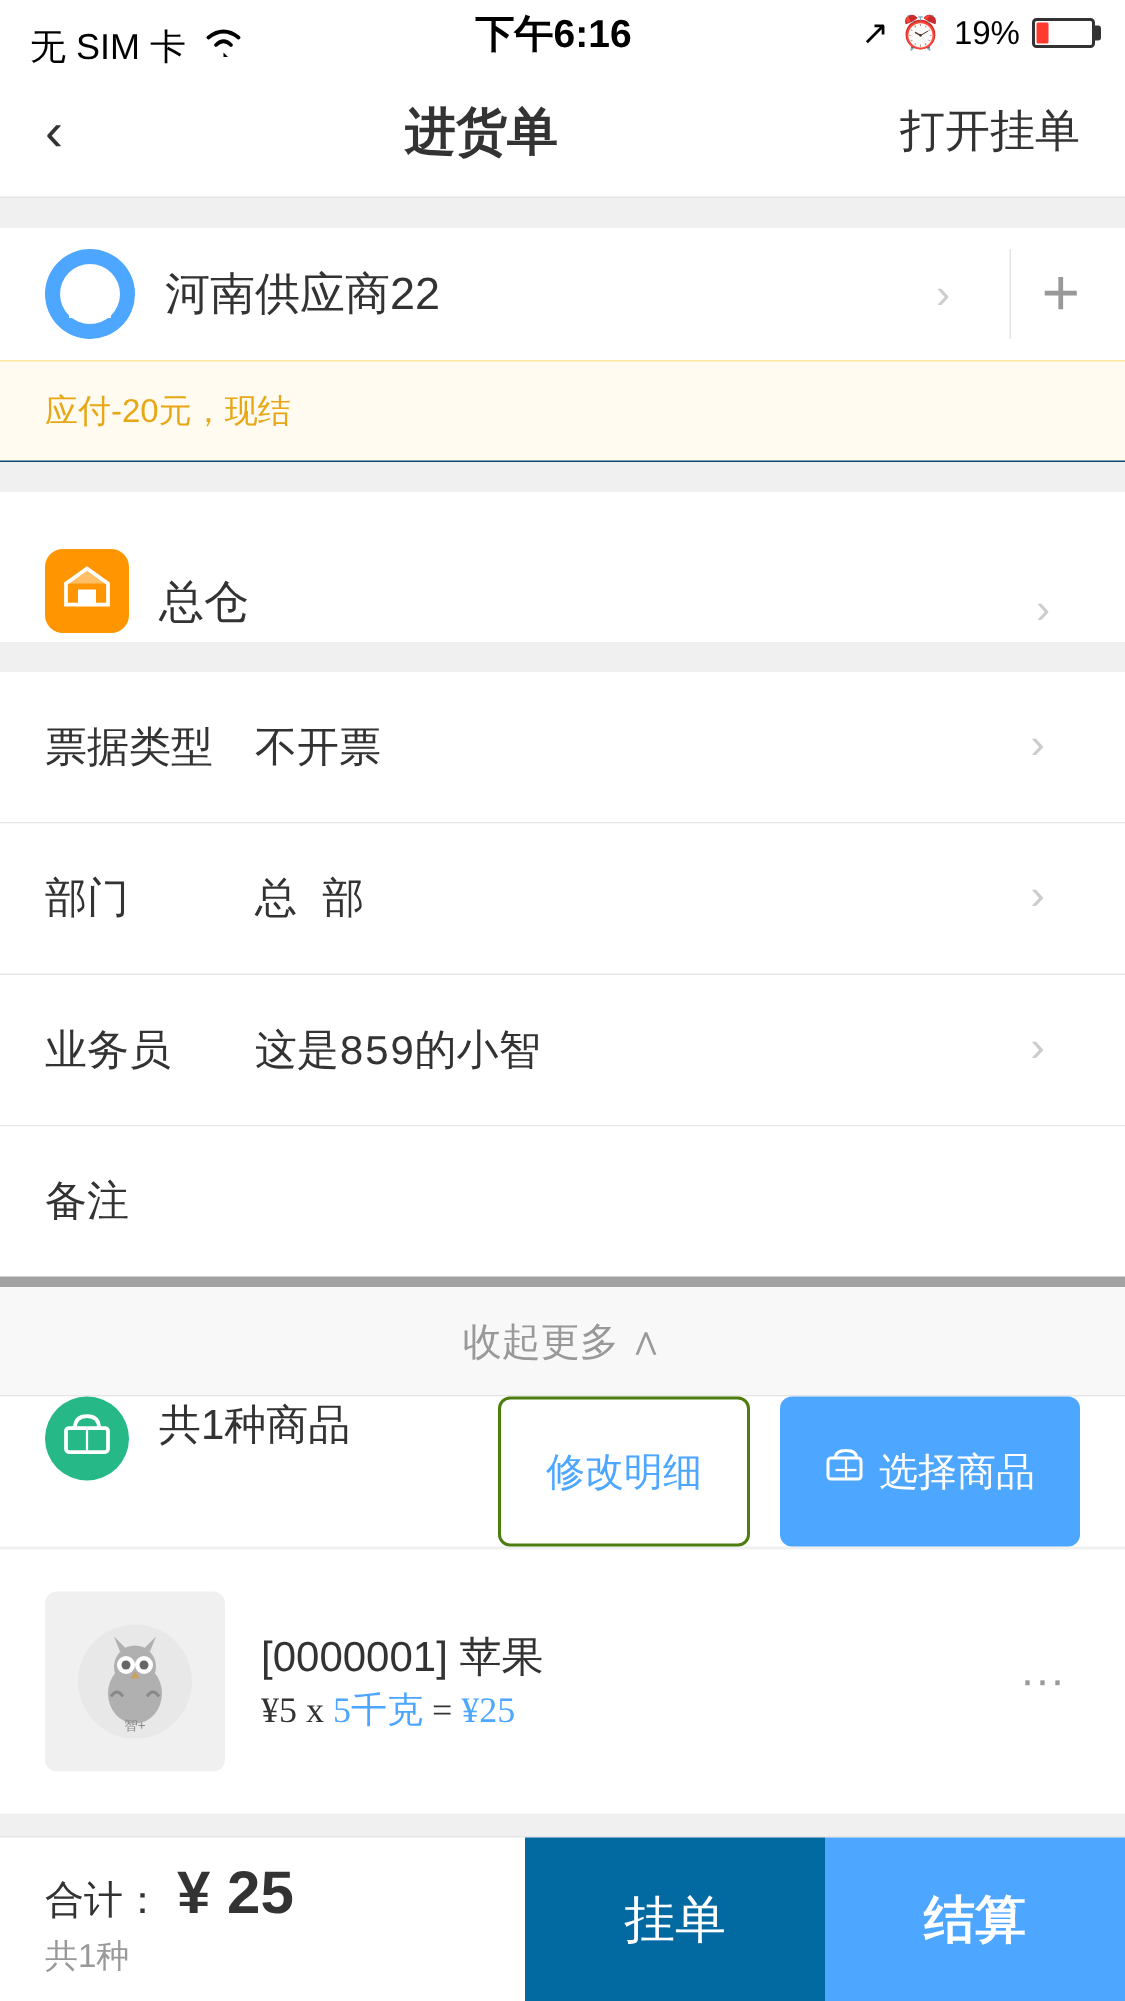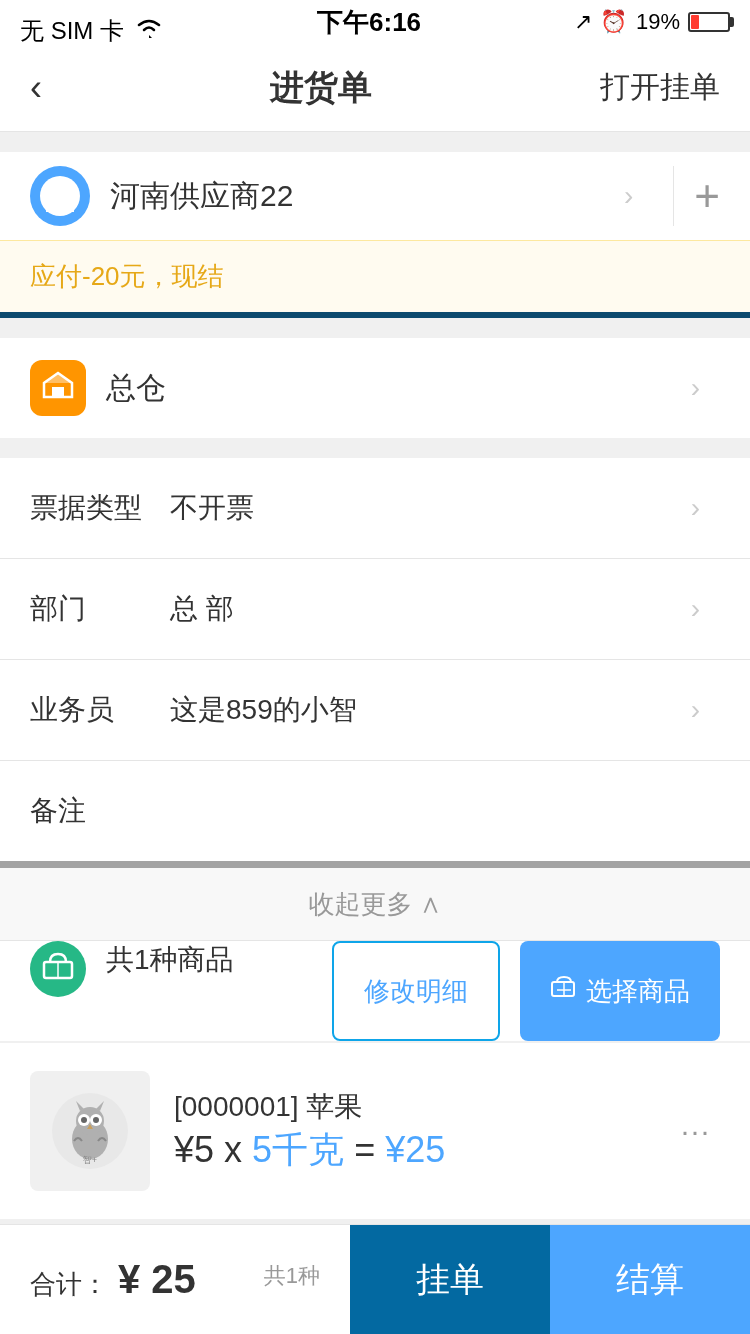--- a/index.html
+++ b/index.html
@@ -113,47 +113,47 @@
       width: 1px;
       height: 60px;
       background: #e5e5e5;
       margin: 0 20px;
     }
 
     
     .alert-banner {
       background: #fffbf0;
       padding: 18px 30px;
-      font-size: 26px;
+      font-size: 22px;
       color: #e6a817;
       border-top: 1px solid #fde8a0;
-      border-bottom: 6px solid #0c4a6e;
+      border-bottom: 1px solid #0c4a6e;
     }
 
     
     .warehouse-section {
       background: #fff;
       display: flex;
-      align-items: center;
-      padding: 16px 30px;
+      align-items: flex-end;
+      padding: 6px 30px;
       height: 100px;
     }
     .warehouse-icon {
       width: 56px; height: 56px;
       border-radius: 12px;
       background: #ff9500;
       display: flex; align-items: center; justify-content: center;
       margin-right: 20px;
       flex-shrink: 0;
     }
     .warehouse-icon-inner { font-size: 28px; }
     .warehouse-name { flex: 1; font-size: 30px; color: #333; }
 
     
-    .form-section { background: #fff; }
+    .form-section { background: #fff; font-family: Liberation Mono, monospace; }
     .form-row {
       display: flex;
       align-items: center;
       padding: 0 30px;
       height: 100px;
       background: #fff;
     }
     .form-label { width: 140px; font-size: 28px; color: #333; flex-shrink: 0; }
     .form-value { flex: 1; font-size: 28px; color: #333; }
     .form-placeholder { flex: 1; font-size: 28px; color: #ccc; }
@@ -182,21 +182,21 @@
       width: 56px; height: 56px;
       border-radius: 50%;
       background: #26b886;
       display: flex; align-items: center; justify-content: center;
       margin-right: 20px;
       flex-shrink: 0;
     }
     .product-icon-inner { font-size: 26px; }
     .product-count { flex: 1; font-size: 28px; color: #333; }
     .btn-outline {
-      border: 2px solid #0ea5e9;
+      border: 2px solid #4d7c0f;
       border-radius: 8px;
       padding: 16px 30px;
       font-size: 26px;
       color: #4da6ff;
       background: #fff;
       margin-right: 20px;
       white-space: nowrap;
     }
     .btn-blue {
       border: none;
@@ -223,21 +223,21 @@
       width: 120px; height: 120px;
       border-radius: 8px;
       background: #f0f0f0;
       margin-right: 24px;
       flex-shrink: 0;
       display: flex; align-items: center; justify-content: center;
       overflow: hidden;
     }
     .product-info { flex: 1; }
     .product-name { font-size: 28px; color: #333; margin-bottom: 0; }
-    .product-price { font-size: 36px; color: #333; }
+    .product-price { font-size: 24px; color: #333; font-family: Liberation Serif, serif; }
     .product-price .price-highlight { color: #4da6ff; }
     .product-price .price-total { color: #4da6ff; }
     .more-btn {
       font-size: 30px;
       color: #999;
       padding: 10px;
     }
 
     
     .bottom-bar {
@@ -248,43 +248,43 @@
       height: 110px;
       display: flex;
       align-items: center;
       background: #fff;
       border-top: 1px solid #e5e5e5;
     }
     .total-section {
       flex: 1;
       padding: 0 30px;
       display: flex;
-      flex-direction: row;
-      justify-content: space-between;
+      flex-direction: column;
+      justify-content: center;
     }
     .total-label { font-size: 26px; color: #333; display: flex; align-items: baseline; gap: 10px; }
     .total-amount { font-size: 40px; font-weight: 600; color: #333; }
     .total-count { font-size: 22px; color: #999; margin-top: 4px; }
     .btn-hang {
       width: 200px;
       height: 110px;
       background: #0369a1;
       display: flex; align-items: center; justify-content: center;
       font-size: 34px;
       color: #fff;
       font-weight: 500;
     }
     .btn-checkout {
       width: 200px;
       height: 110px;
       background: #4da6ff;
       display: flex; align-items: center; justify-content: center;
       font-size: 34px;
       color: #fff;
-      font-weight: 400;
+      font-weight: 700;
     }
 
     .owl-svg { width: 80px; height: 80px; }
   </style>
 </head>
 <body>
 
 <div class="status-bar">
   <div class="status-left">
     <span>无 SIM 卡</span>

